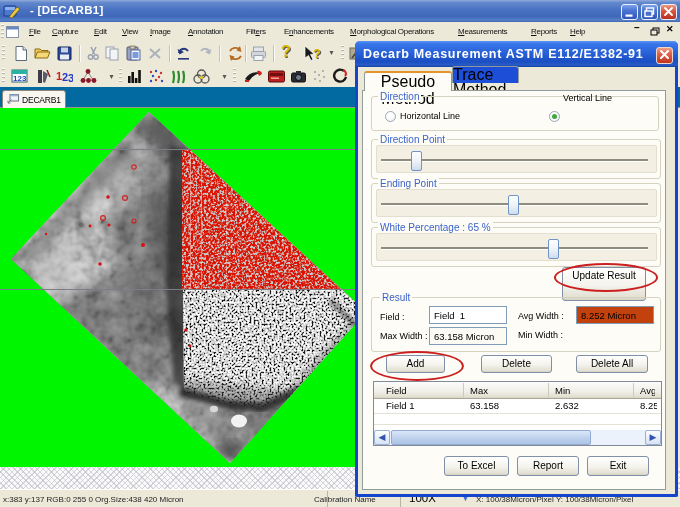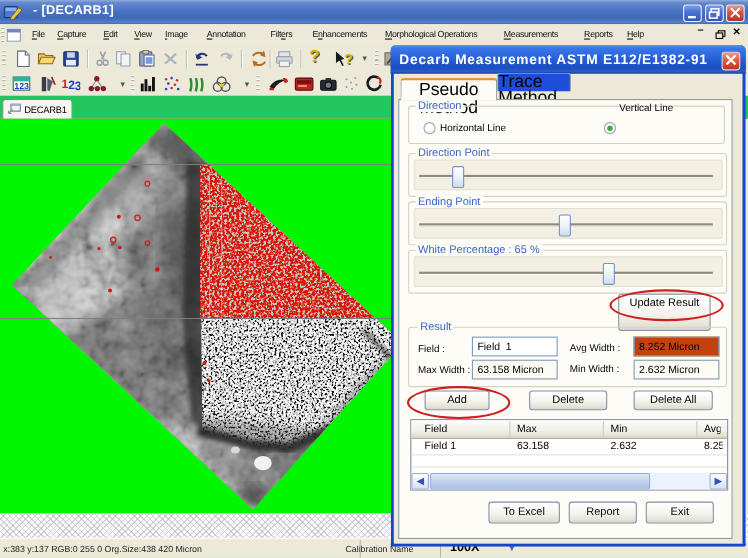--- a/index.html
+++ b/index.html
@@ -20,21 +20,21 @@
 .mdibtn{position:absolute;top:3px;color:#000;font-size:10px;font-weight:bold}
 
 #tb1{left:0;top:42px;width:680px;height:22px;background:#ece9d8}
 #tb2{left:0;top:64px;width:680px;height:23px;background:#ece9d8}
 .grip{position:absolute;width:3px;height:16px;top:3px;
   background:repeating-linear-gradient(to bottom,#fff 0 1px,#b8b4a4 1px 2px,transparent 2px 4px)}
 .tsep{position:absolute;width:1px;height:17px;top:3px;background:#c6c2b2;border-right:1px solid #fbfaf4}
 .ticon{position:absolute;top:3px;width:17px;height:17px}
 .chev{position:absolute;top:6px;width:7px;height:10px;color:#555;font-size:8px;line-height:9px;text-align:center}
 
-#tabrow{left:0;top:87px;width:680px;height:20px;background:#22c55e;border-bottom:1px solid #98948a}
+#tabrow{left:0;top:87px;width:680px;height:20px;background:#0369a1;border-bottom:1px solid #98948a}
 #dtab{position:absolute;left:2px;top:3px;width:62px;height:17px;background:#f8f6ee;
   border:1px solid #8a867a;border-bottom:none;border-radius:3px 3px 0 0;font-size:8.5px;letter-spacing:-0.2px;color:#000}
 
 #hatch{left:0;top:467px;width:680px;height:22px;background-color:#fafafa;
   background-image:repeating-linear-gradient(45deg,rgba(186,186,196,.6) 0 1px,transparent 1px 4px),
                    repeating-linear-gradient(-45deg,rgba(186,186,196,.6) 0 1px,transparent 1px 4px)}
 #status{left:0;top:489px;width:680px;height:18px;background:#ece9d8;border-top:1px solid #fff;
   font-size:8px;color:#222}
 
 #dlg{left:355px;top:41px;width:323px;height:456px;box-sizing:border-box;
@@ -368,22 +368,23 @@
 <line x1="0" y1="149.5" x2="674" y2="149.5" stroke="#7d7d85" stroke-width="1"></line>
 <line x1="0" y1="289.5" x2="674" y2="289.5" stroke="#7d7d85" stroke-width="1"></line>
 </svg>
 
 <div class="abs" id="hatch"></div>
 <div class="abs" id="status">
  <span class="abs" style="left:3px;top:5px">x:383 y:137 RGB:0 255 0 Org.Size:438 420 Micron</span>
  <span class="abs" style="left:314px;top:5px">Calibration Name</span>
  <div class="abs" style="left:327px;top:1px;width:1px;height:16px;background:#b8b4a4"></div>
  <div class="abs" style="left:400px;top:1px;width:1px;height:16px;background:#b8b4a4"></div>
- <span class="abs" style="left:409px;top:2px;font-size:11.5px;font-weight:bold;color:#000">100X</span>
+ <span class="abs" style="left:409px;top:2px;font-size:11.5px;font-weight:normal;color:#000">100X</span>
  <span class="abs" style="left:461px;top:3px;color:#3a6fd8;font-size:9px">▼</span>
+ <span class="abs" style="left:476px;top:5px">X: 100/38Micron/Pixel Y: 100/38Micron/Pixel</span>
 </div>
 
 <div class="abs" id="dlg"></div>
 <div class="abs" id="dtitle"></div>
 <div class="abs" id="dtitletxt">Decarb Measurement ASTM E112/E1382-91</div>
 <div class="abs" id="dclose">
  <svg width="15" height="14" viewBox="0 0 15 14">
         <path d="M4 3 L11 10 M11 3 L4 10" stroke="#fff" stroke-width="2" stroke-linecap="round"></path>
       </svg>
 </div>
@@ -423,21 +424,20 @@
 
 <div class="abs grp" style="left:371px;top:297px;width:288px;height:53px"></div>
 <div class="abs glabel" style="left:380px;top:292px">Result</div>
 <div class="abs blabel" style="left:380px;top:312px">Field :</div>
 <div class="abs ebox" style="left:429px;top:306px;width:78px;height:18px">Field&nbsp; 1</div>
 <div class="abs blabel" style="left:518px;top:311px">Avg Width :</div>
 <div class="abs ebox" style="left:576px;top:306px;width:78px;height:18px;background:#c2410c">8.252 Micron</div>
 <div class="abs blabel" style="left:380px;top:331px">Max Width :</div>
 <div class="abs ebox" style="left:429px;top:327px;width:78px;height:18px;background:#fbfaf3">63.158 Micron</div>
 <div class="abs blabel" style="left:518px;top:330px">Min Width :</div>
-<div class="abs ebox" style="left:576px;top:327px;width:78px;height:18px;background:#fbfaf3">2.632 Micron</div>
 
 <div class="abs xpbtn" style="left:386px;top:355px;width:59px;height:18px;line-height:16px">Add</div>
 <div class="abs redell" style="left:370px;top:351px;width:90px;height:26px"></div>
 <div class="abs xpbtn" style="left:481px;top:355px;width:71px;height:18px;line-height:16px">Delete</div>
 <div class="abs xpbtn" style="left:576px;top:355px;width:72px;height:18px;line-height:16px">Delete All</div>
 
 <div class="abs" style="left:373px;top:381px;width:289px;height:65px;background:#fff;border:1px solid #808a99;box-sizing:border-box"></div>
 <div class="abs" style="left:374px;top:382px;width:287px;height:16px;
   background:linear-gradient(to bottom,#fcfcfb 0%,#f0efe8 60%,#e2e0d2 90%,#d6d3c2 100%);border-bottom:1px solid #aaa79a"></div>
 <div class="abs" style="left:463px;top:383px;width:1px;height:14px;background:#cdcaba"></div>

